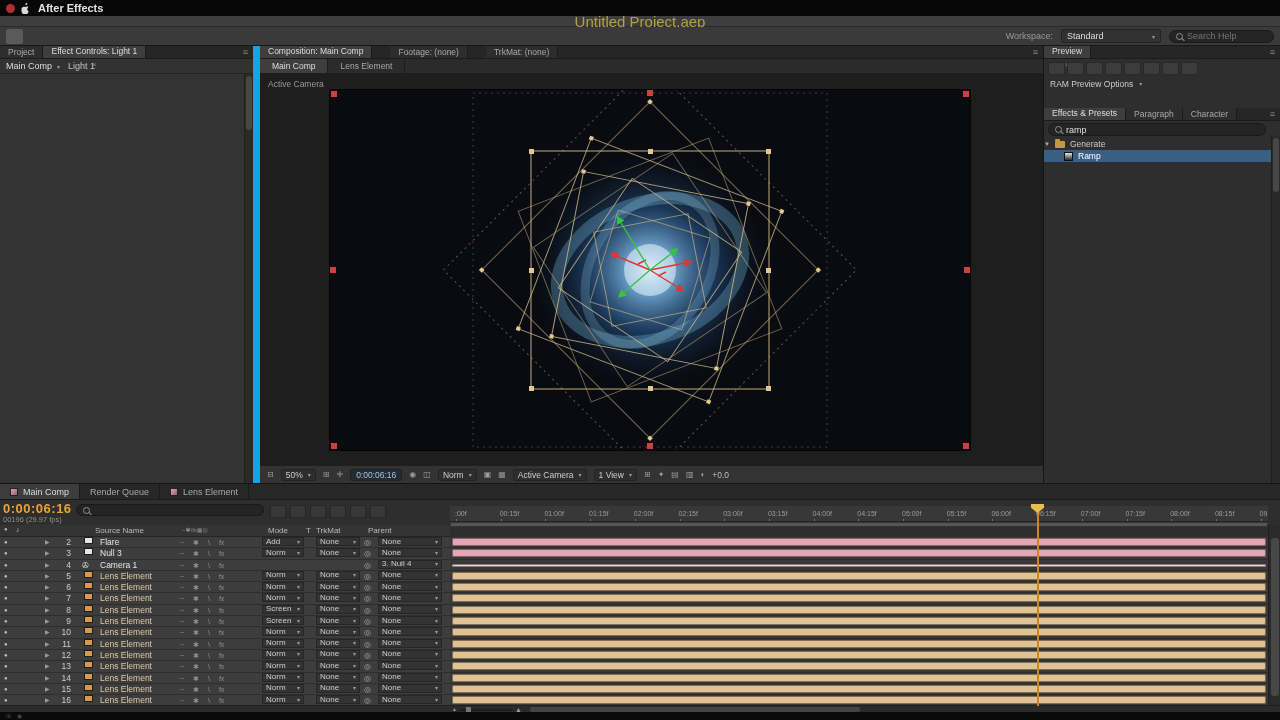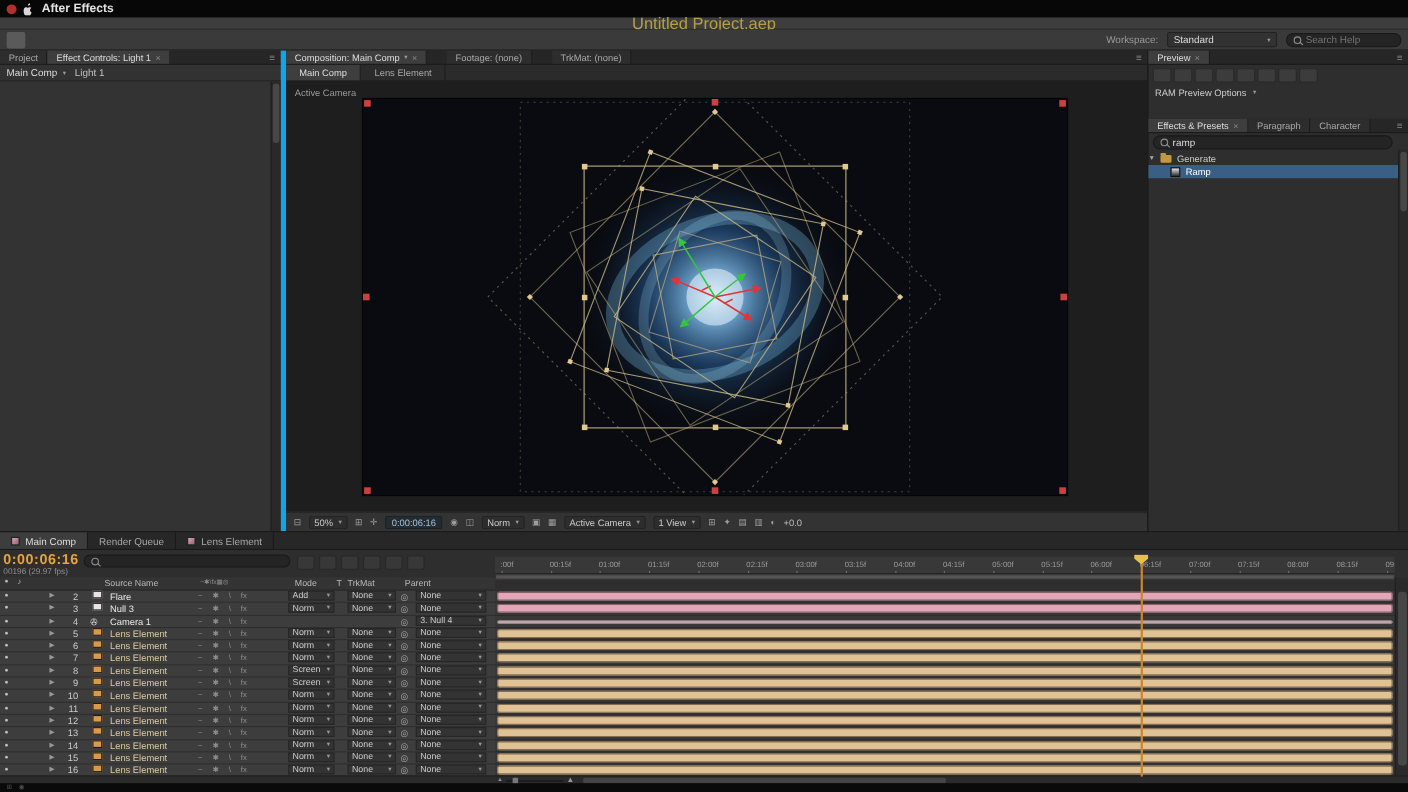--- a/index.html
+++ b/index.html
@@ -28,27 +28,27 @@
   .ws-select { display:flex; align-items:center; gap:10px; background:#323232; border:1px solid #222; padding:1px 5px; border-radius:2px; min-width:100px; justify-content:space-between; color:#ddd; }
   .chev { font-weight:normal; font-size:6px; color:#999; }
   .searchbox { display:flex; align-items:center; gap:4px; background:#242424; border:1px solid #191919; border-radius:7px; padding:1px 6px; height:13px; }
   .mag { width:7px; height:7px; border:1px solid #8f8f8f; border-radius:50%; position:relative; flex:0 0 auto; }
   .mag::after { content:""; position:absolute; width:4px; height:1px; background:#8f8f8f; right:-3px; bottom:-1px; transform:rotate(45deg); }
   .searchbox input { background:transparent; border:none; outline:none; color:#bbb; font-family:inherit; font-size:9px; width:80px; }
 
   
   .tabbar { display:flex; align-items:stretch; height:13px; background:#262626; font-size:8.5px; color:#a8a8a8; border-bottom:1px solid #1b1b1b; }
   .tab { display:flex; align-items:center; gap:4px; padding:0 8px; background:#2d2d2d; border-right:1px solid #1b1b1b; white-space:nowrap; }
-  .tab.active { background:#3e3e3e; color:#ddd; }
+  .tab.active { background:#3e3e3e; color:#ddd;flex-direction:column; }
   .tab.gap { margin-left:18px; }
   .x { font-size:8px; color:#8a8a8a; }
   .panel-menu { margin-left:auto; color:#8a8a8a; font-size:9px; padding:0 5px; line-height:13px; }
 
   
-  .left-panel { position:absolute; top:46px; left:0; width:260px; height:437px; background:#303030; border-right:5px solid #0ea5e9; }
+  .left-panel { position:absolute; top:46px; left:0; width:260px; height:437px; background:#303030; border-right:7px solid #0ea5e9; }
   .lp-header { height:15px; display:flex; align-items:center; gap:8px; padding:0 6px; background:#323232; border-bottom:1px solid #222; font-size:9px; }
   .lp-comp { display:flex; align-items:center; gap:5px; color:#ddd; }
   .lp-layer { color:#c0c0c0; }
   .lp-body { position:absolute; top:28px; bottom:0; left:0; right:0; background:#333; }
   .vscroll { position:absolute; top:0; right:0; bottom:0; width:9px; background:#292929; border-left:1px solid #1f1f1f; }
   .vthumb { position:absolute; top:2px; left:1px; width:6px; height:54px; background:#474747; border-radius:3px; }
 
   
   .comp-panel { position:absolute; top:46px; left:260px; width:783px; height:437px; background:#282828; }
   .viewer-tabbar { position:absolute; top:13px; left:0; right:0; height:15px; background:#2b2b2b; border-bottom:1px solid #1d1d1d; display:flex; align-items:stretch; font-size:8.5px; }

